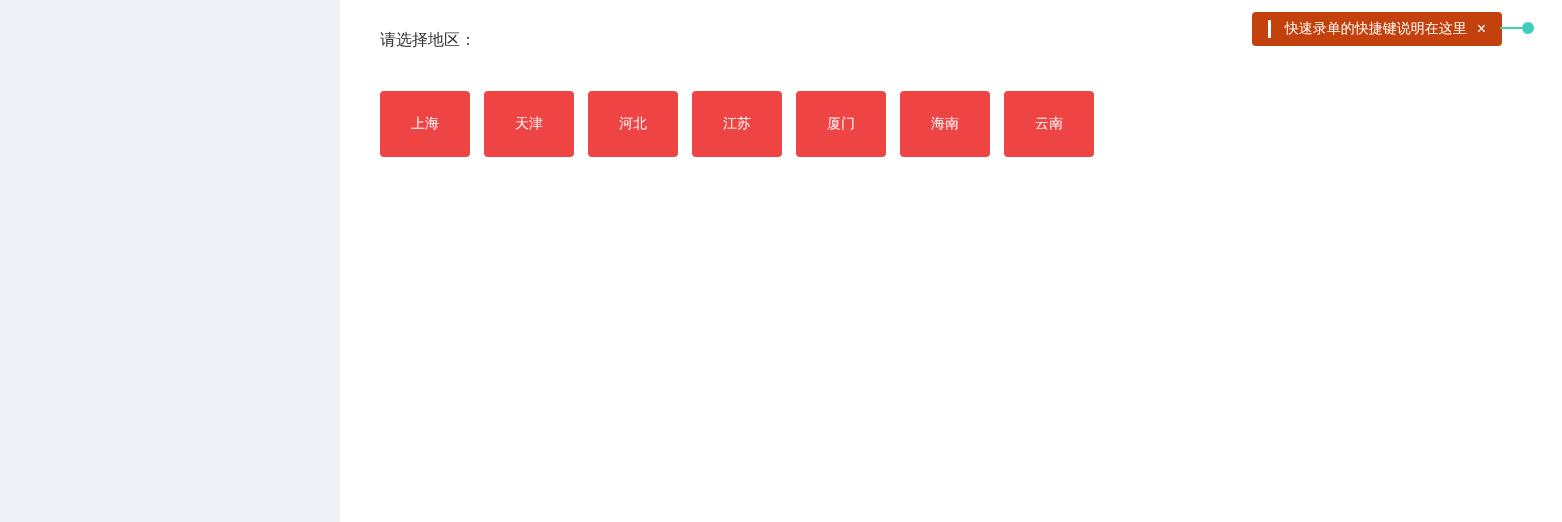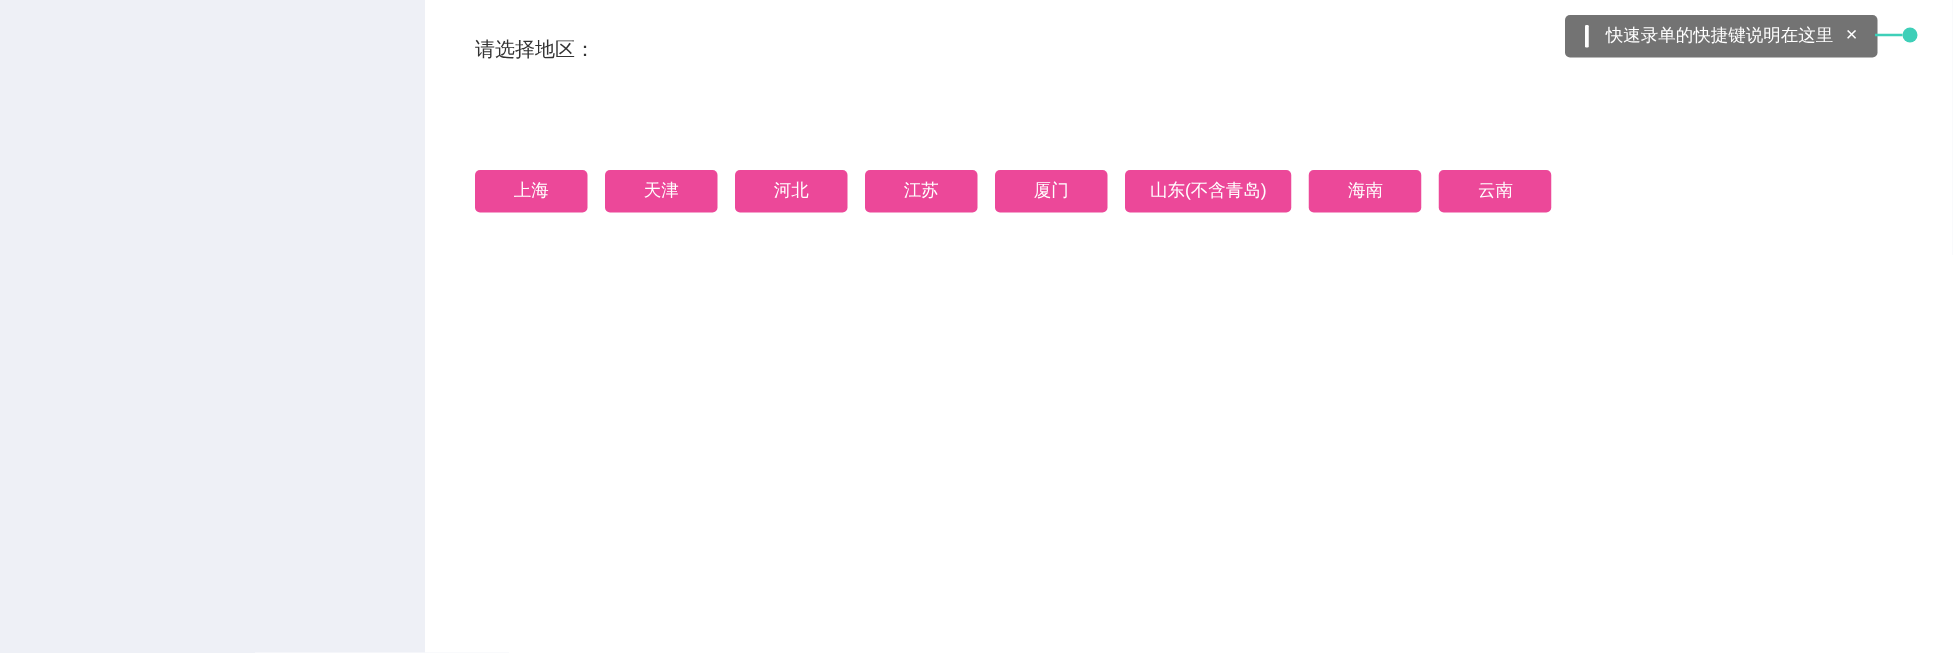--- a/index.html
+++ b/index.html
@@ -43,39 +43,38 @@
       font-weight: normal;
     }
 
     .region-buttons {
       display: flex;
       flex-wrap: wrap;
       gap: 14px;
     }
 
     .region-btn {
-      background: #ec4899;
+      background: #ef4444;
       color: #fff;
       border: none;
       border-radius: 4px;
-      padding: 8px 20px;
+      padding: 24px 20px;
       font-size: 14px;
       cursor: pointer;
       font-family: 'Microsoft YaHei', '微软雅黑', sans-serif;
       min-width: 90px;
       text-align: center;
-      margin-top: 45px;
     }
 
     
     .tooltip-banner {
       position: absolute;
       top: 12px;
       right: 60px;
-      background: #737373;
+      background: #c2410c;
       color: #fff;
       padding: 8px 16px;
       border-radius: 4px;
       font-size: 14px;
       display: flex;
       align-items: center;
       gap: 10px;
       white-space: nowrap;
     }
 
@@ -125,21 +124,20 @@
 
 <div class="main-content">
   <div class="page-title">请选择地区：</div>
 
   <div class="region-buttons">
   <button class="region-btn">上海</button>
       <button class="region-btn">天津</button>
       <button class="region-btn">河北</button>
       <button class="region-btn">江苏</button>
       <button class="region-btn">厦门</button>
-      <button class="region-btn">山东(不含青岛)</button>
       <button class="region-btn">海南</button>
       <button class="region-btn">云南</button>
     </div>
 </div>
 
 <div class="tooltip-banner">
   <span>快速录单的快捷键说明在这里</span>
   <button class="tooltip-close">×</button>
 </div>
 <div class="tooltip-line"></div>

